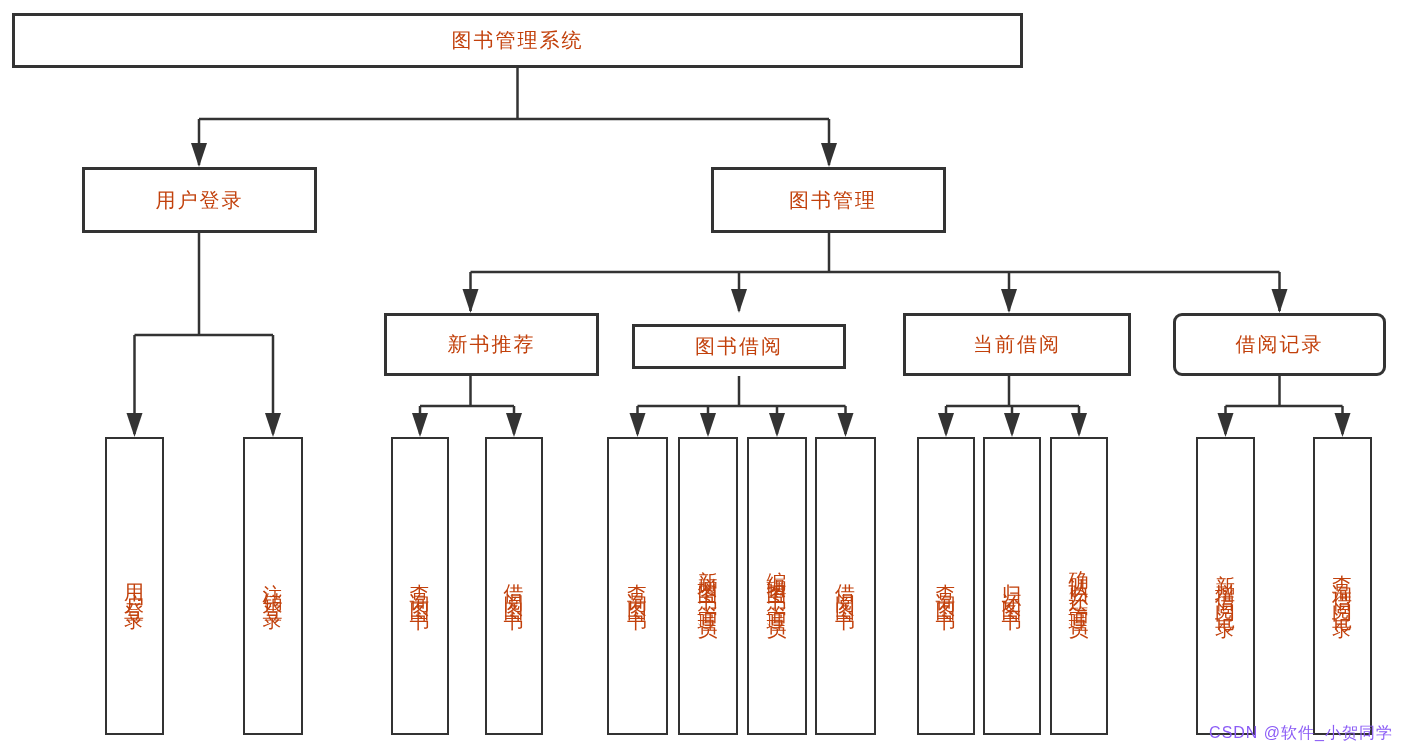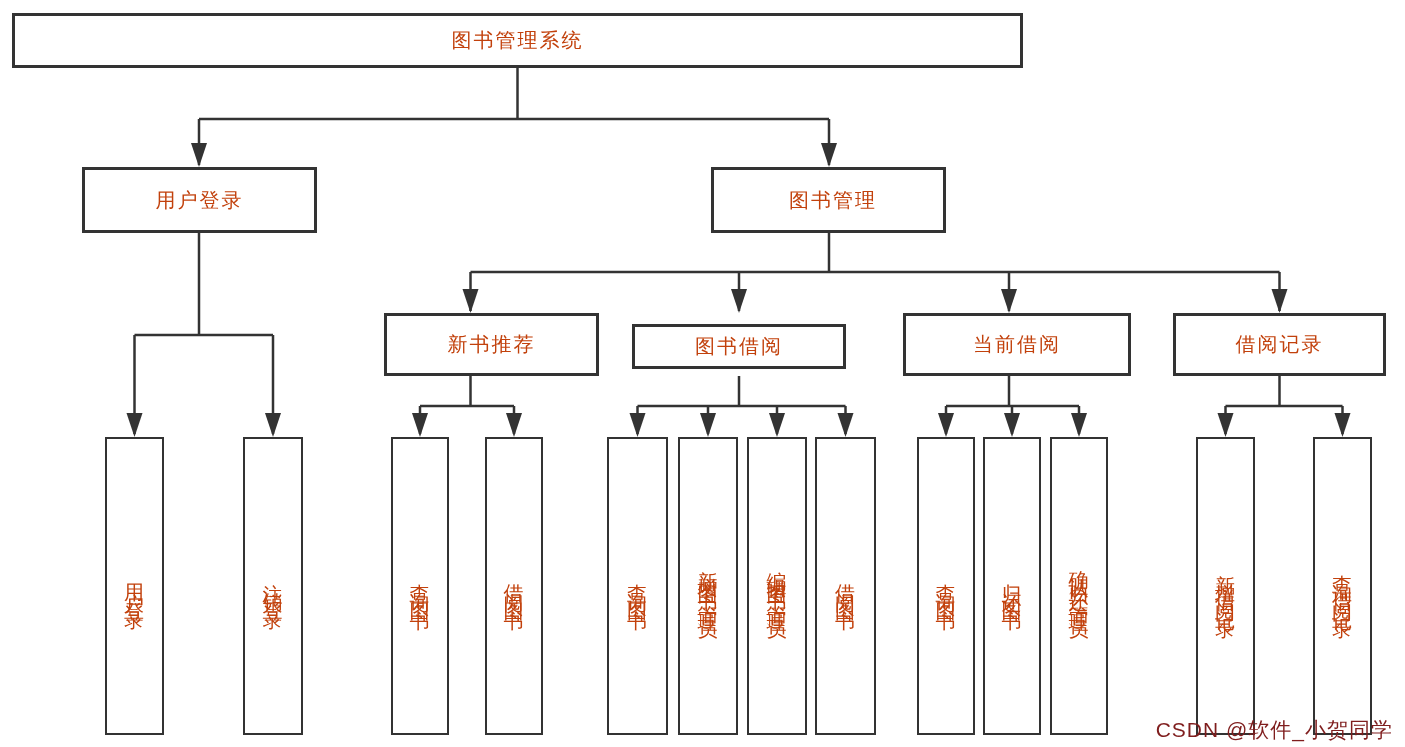--- a/index.html
+++ b/index.html
@@ -46,41 +46,41 @@
   .leaf.long {
     letter-spacing: 7px;
   }
   
   .n-root  { left: 12px;   top: 13px;  width: 1011px; height: 55px; }
   .n-l1a   { left: 82px;   top: 167px; width: 235px;  height: 66px; }
   .n-l1b   { left: 711px;  top: 167px; width: 235px;  height: 66px; padding-left: 9px; }
   .n-l2a   { left: 384px;  top: 313px; width: 215px;  height: 63px; }
   .n-l2b   { left: 632px;  top: 324px; width: 214px;  height: 45px; }
   .n-l2c   { left: 903px;  top: 313px; width: 228px;  height: 63px; }
-  .n-l2d   { left: 1173px; top: 313px; width: 213px;  height: 63px; }
+  .n-l2d   { left: 1173px; top: 313px; width: 213px;  height: 63px; border-radius: 9px; }
   .leaf    { top: 437px;   height: 298px; }
   .n-a1 { left: 105px;  width: 59px; }
   .n-a2 { left: 243px;  width: 60px; }
   .n-b1 { left: 391px;  width: 58px; }
   .n-b2 { left: 485px;  width: 58px; }
   .n-c1 { left: 607px;  width: 61px; }
   .n-c2 { left: 678px;  width: 60px; }
   .n-c3 { left: 747px;  width: 60px; }
   .n-c4 { left: 815px;  width: 61px; }
   .n-d1 { left: 917px;  width: 58px; }
   .n-d2 { left: 983px;  width: 58px; }
   .n-d3 { left: 1050px; width: 58px; }
   .n-e1 { left: 1196px; width: 59px; }
   .n-e2 { left: 1313px; width: 59px; }
   .watermark {
     position: absolute;
     right: 12px;
     bottom: 3px;
-    font-size: 21px;
-    color: #7f1d1d;
+    font-size: 16px;
+    color: #8b5cf6;
     letter-spacing: 1px;
     white-space: nowrap;
   }
 </style>
 </head>
 <body>
 
 <div class="canvas">
 
   <svg class="connectors" viewBox="0 0 1405 747" xmlns="http://www.w3.org/2000/svg">

